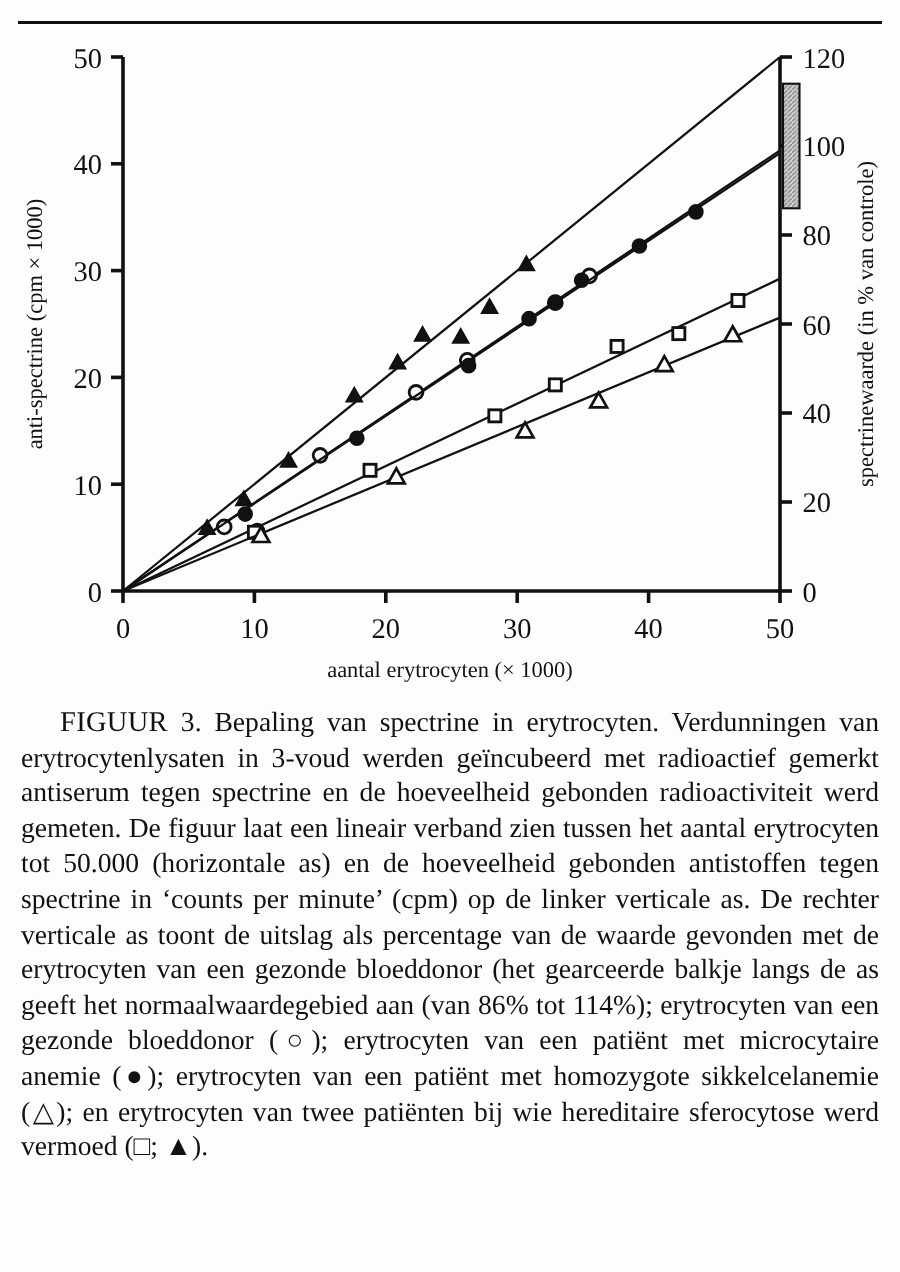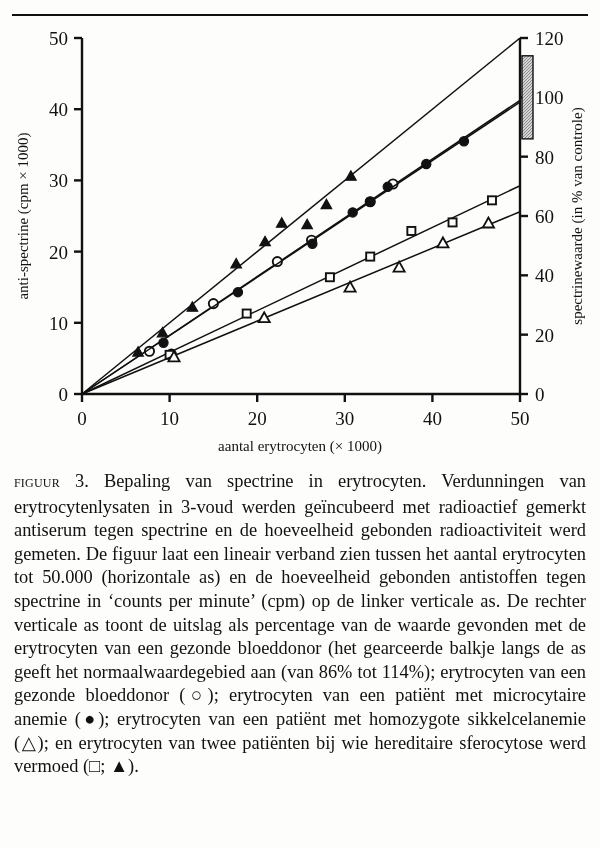--- a/index.html
+++ b/index.html
@@ -30,22 +30,23 @@
   .caption{
     position:absolute;left:14px;top:470px;width:572px;
     font-family:"Liberation Serif",serif;
     font-size:18.4px;line-height:23.6px;
     text-align:justify;text-justify:inter-word;
     color:#111;
     -webkit-hyphens:manual;hyphens:manual;
   }
   .caption .smallcaps{
     font-variant:small-caps;
-    font-size:12px;
+    font-size:19px;
     letter-spacing:.2px;
+    margin-left:26px;
   }
 </style>
 </head>
 <body>
 
 <div id="fig">
 
   <div class="toprule"></div>
 
   <div class="plotwrap">

